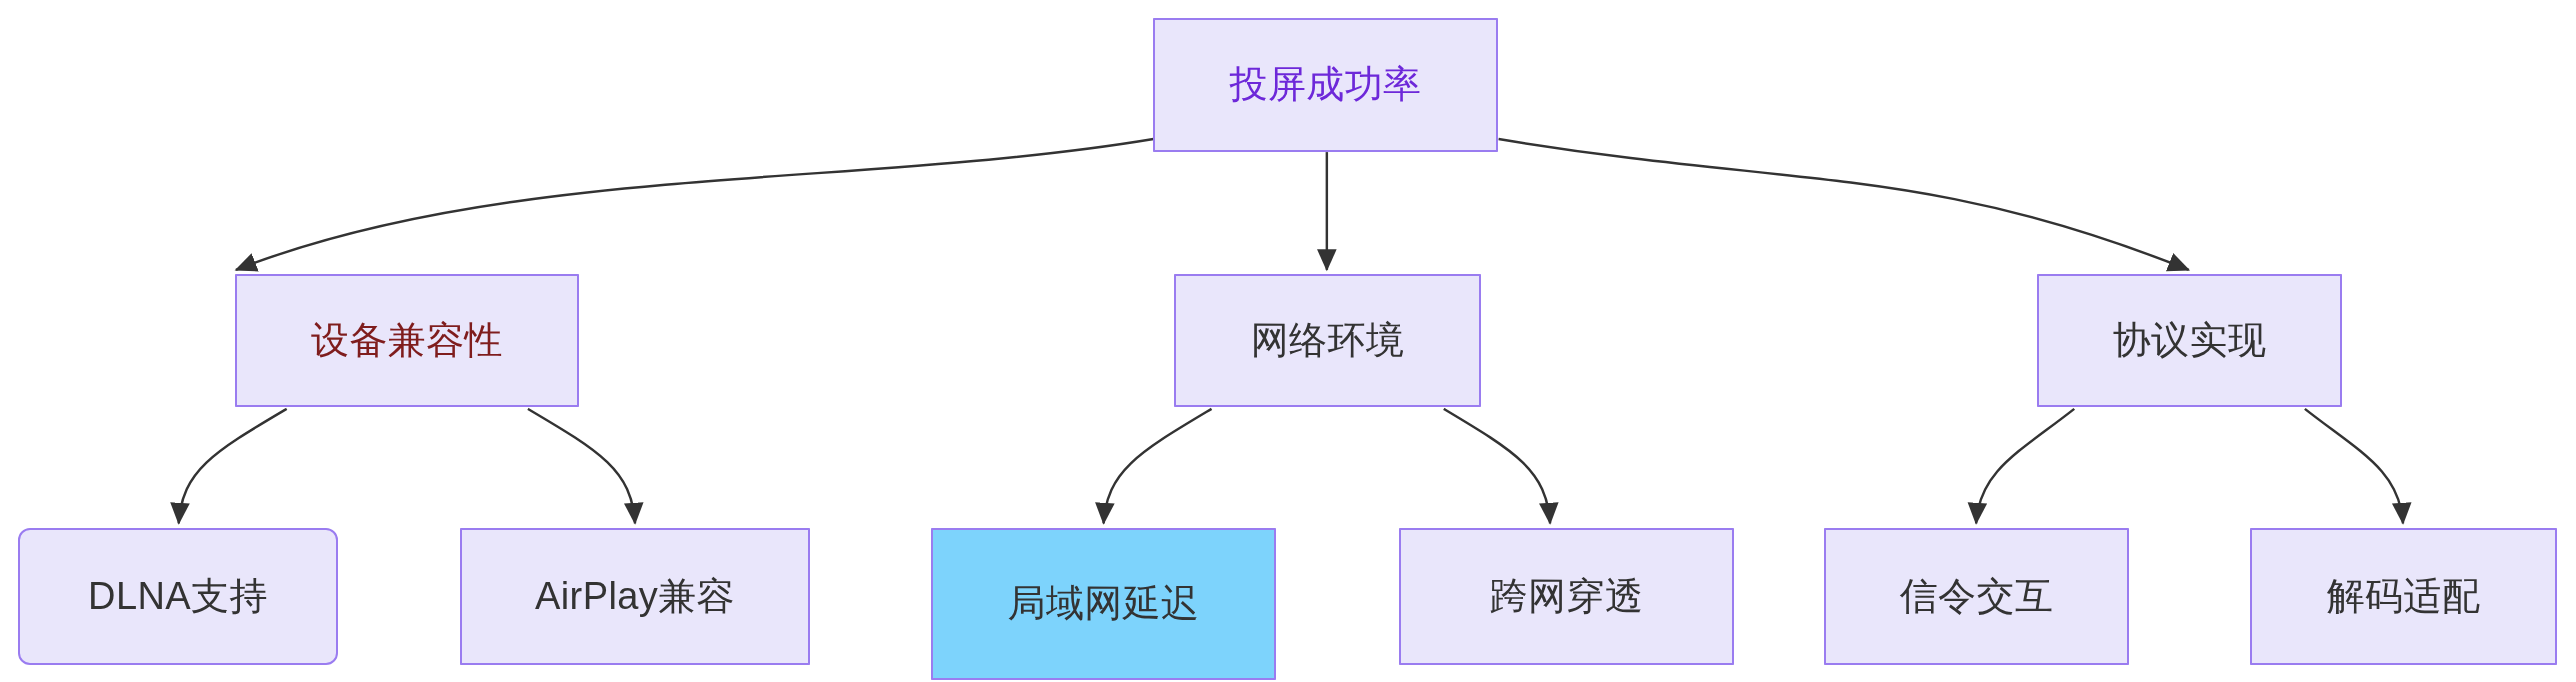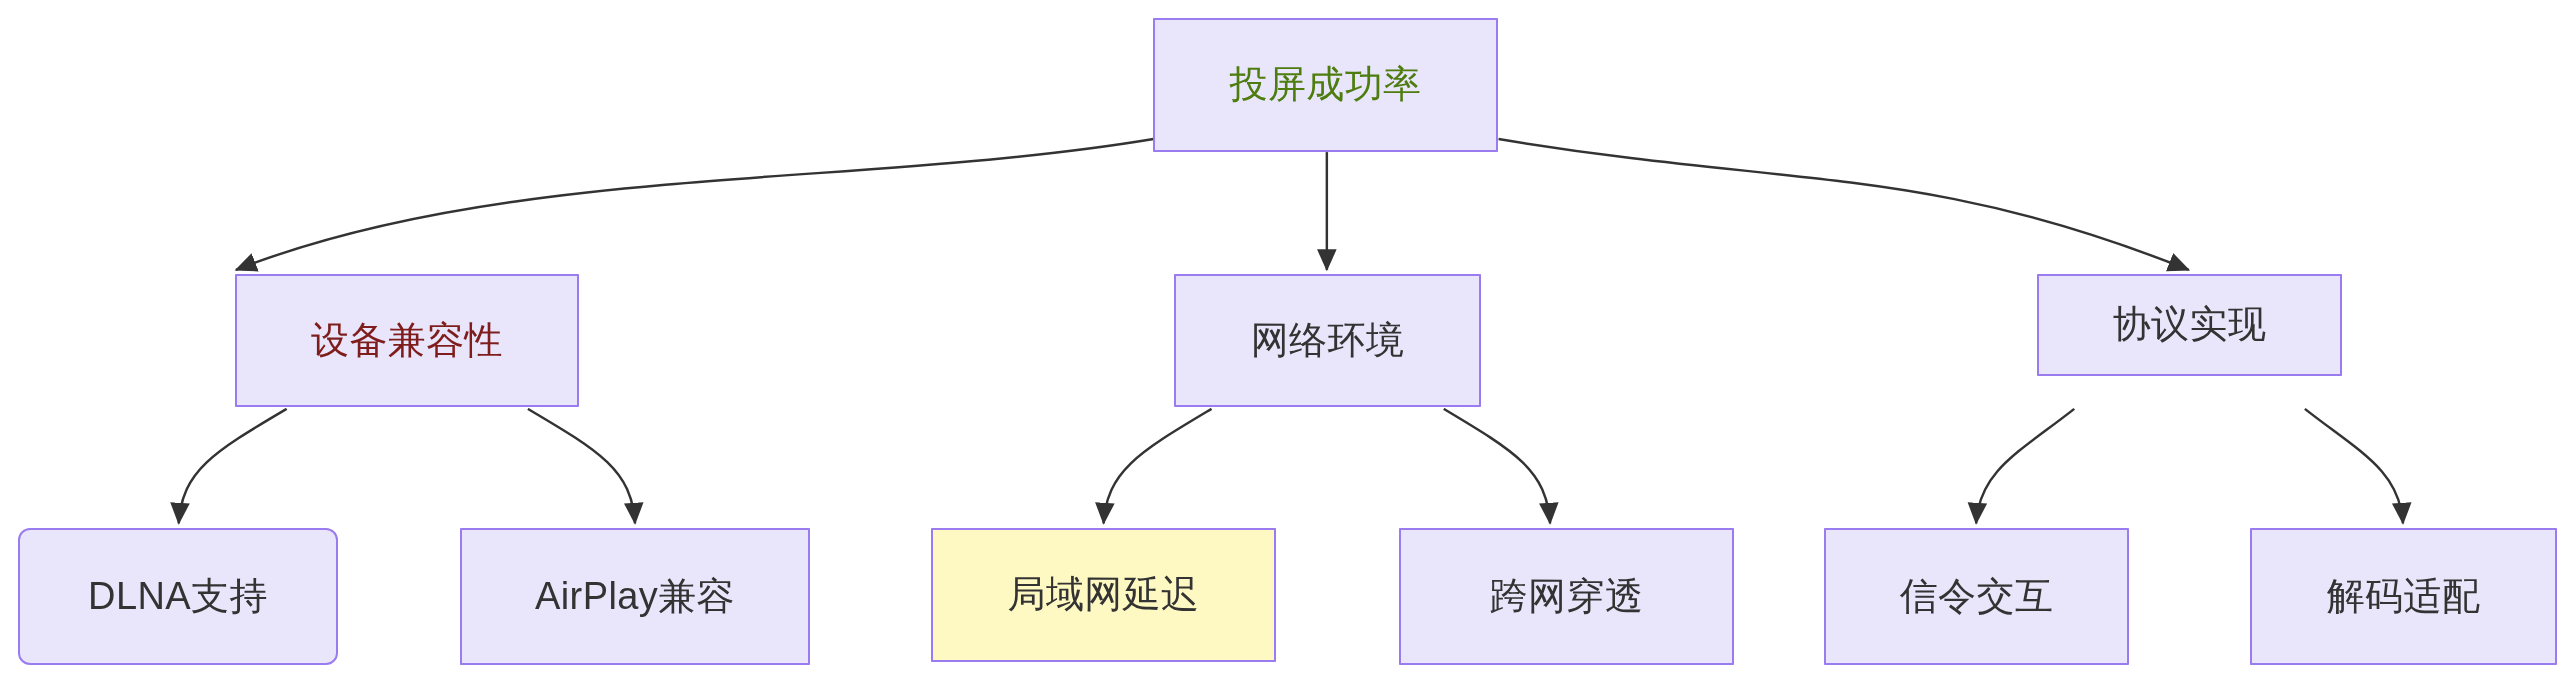--- a/index.html
+++ b/index.html
@@ -60,38 +60,38 @@
         <path d="M 350 500 C 262 552 222 575 218 640" fill="none" stroke="#333333" stroke-width="3" stroke-linecap="butt" marker-end="url(#arrowhead)"></path>
         <path d="M 645 500 C 733 552 772 575 776 640" fill="none" stroke="#333333" stroke-width="3" stroke-linecap="butt" marker-end="url(#arrowhead)"></path>
         <path d="M 1481 500 C 1394 552 1353 575 1349 640" fill="none" stroke="#333333" stroke-width="3" stroke-linecap="butt" marker-end="url(#arrowhead)"></path>
         <path d="M 1765 500 C 1852 552 1891 575 1895 640" fill="none" stroke="#333333" stroke-width="3" stroke-linecap="butt" marker-end="url(#arrowhead)"></path>
         <path d="M 2536 500 C 2470 552 2420 575 2416 640" fill="none" stroke="#333333" stroke-width="3" stroke-linecap="butt" marker-end="url(#arrowhead)"></path>
         <path d="M 2818 500 C 2884 552 2934 575 2938 640" fill="none" stroke="#333333" stroke-width="3" stroke-linecap="butt" marker-end="url(#arrowhead)"></path>
       </g>
   </svg>
   <div id="nodes-group">
       <div class="node" style="left: 1153px; top: 18px; width: 345px; height: 134px; background: rgb(233, 230, 251); border-color: rgb(154, 124, 240);">
-        <span class="node-label" style="color: #4d7c0f;">投屏成功率</span>
+        <span class="node-label" style="color: #6d28d9;">投屏成功率</span>
       </div>
       <div class="node" style="left: 235px; top: 274px; width: 344px; height: 133px; background: rgb(233, 230, 251); border-color: rgb(154, 124, 240);">
         <span class="node-label" style="color: #7f1d1d;">设备兼容性</span>
       </div>
       <div class="node" style="left: 1174px; top: 274px; width: 307px; height: 133px; background: rgb(233, 230, 251); border-color: rgb(154, 124, 240);">
         <span class="node-label" style="color: rgb(51, 51, 51);">网络环境</span>
       </div>
-      <div class="node" style="left: 2037px; top: 274px; width: 305px; height: 102px; background: rgb(233, 230, 251); border-color: rgb(154, 124, 240);">
+      <div class="node" style="left: 2037px; top: 274px; width: 305px; height: 133px; background: rgb(233, 230, 251); border-color: rgb(154, 124, 240);">
         <span class="node-label" style="color: rgb(51, 51, 51);">协议实现</span>
       </div>
       <div class="node" style="left: 18px; top: 528px; width: 320px; height: 137px; background: rgb(233, 230, 251); border-color: rgb(154, 124, 240); border-radius: 12px;">
         <span class="node-label" style="color: rgb(51, 51, 51);">DLNA支持</span>
       </div>
       <div class="node" style="left: 460px; top: 528px; width: 350px; height: 137px; background: rgb(233, 230, 251); border-color: rgb(154, 124, 240);">
         <span class="node-label" style="color: rgb(51, 51, 51);">AirPlay兼容</span>
       </div>
-      <div class="node" style="left: 931px; top: 528px; width: 345px; height: 134px; background: #fef9c3; border-color: rgb(154, 124, 240);">
+      <div class="node" style="left: 931px; top: 528px; width: 345px; height: 152px; background: #7dd3fc; border-color: rgb(154, 124, 240);">
         <span class="node-label" style="color: rgb(51, 51, 51);">局域网延迟</span>
       </div>
       <div class="node" style="left: 1399px; top: 528px; width: 335px; height: 137px; background: rgb(233, 230, 251); border-color: rgb(154, 124, 240);">
         <span class="node-label" style="color: rgb(51, 51, 51);">跨网穿透</span>
       </div>
       <div class="node" style="left: 1824px; top: 528px; width: 305px; height: 137px; background: rgb(233, 230, 251); border-color: rgb(154, 124, 240);">
         <span class="node-label" style="color: rgb(51, 51, 51);">信令交互</span>
       </div>
       <div class="node" style="left: 2250px; top: 528px; width: 307px; height: 137px; background: rgb(233, 230, 251); border-color: rgb(154, 124, 240);">
         <span class="node-label" style="color: rgb(51, 51, 51);">解码适配</span>

